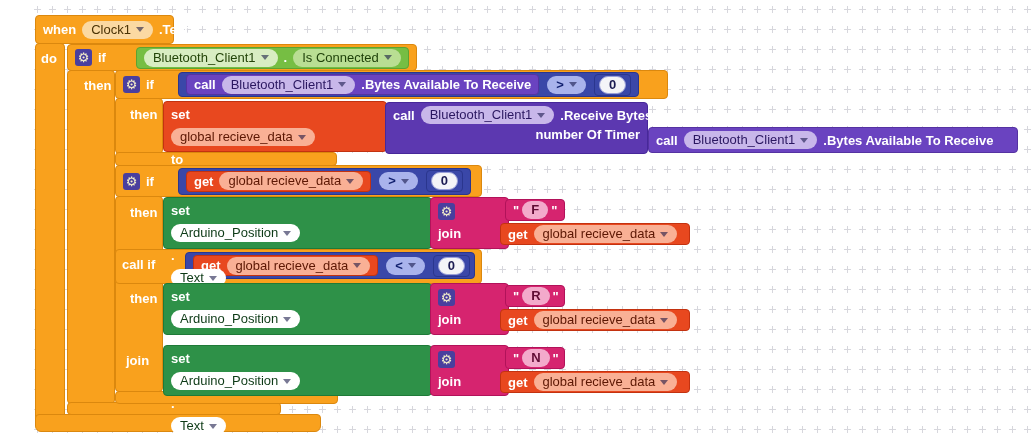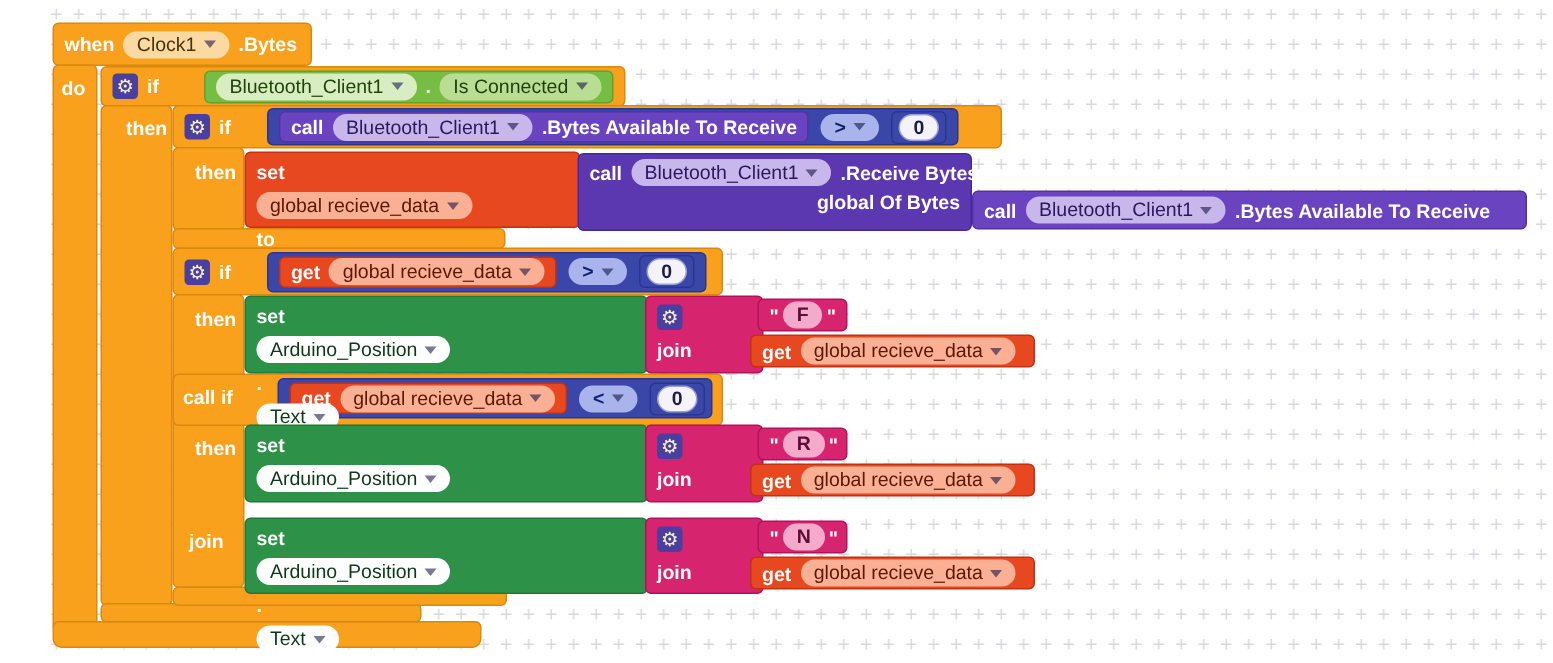--- a/index.html
+++ b/index.html
@@ -56,27 +56,27 @@
   <svg class="grid-svg" width="1035" height="442">
     <defs>
       <pattern id="gp" width="15" height="20" patternUnits="userSpaceOnUse" x="4" y="6">
         <path d="M0 3.5 H7 M3.5 0 V7" stroke="#D7D7DD" stroke-width="1" fill="none"></path>
       </pattern>
     </defs>
     <rect x="28" y="0" width="1007" height="442" fill="url(#gp)"></rect>
   </svg>
   <div class="wstrip"></div>
 
-  <div class="blk c-orange" style="left:35px;top:15px;width:173px;height:29px">
+  <div class="blk c-orange" style="left:35px;top:15px;width:139px;height:29px">
     <span class="kw">when</span>
     <span class="pill p-orange">
       <span>Clock1</span>
       <i class="arr"></i>
     </span>
-    <span class="kw">.Bytes</span>
+    <span class="kw">.Text</span>
   </div>
   <div class="bar c-orange" style="left:35px;top:43px;width:30px;height:378px"></div>
   <span class="lbl" style="left:41px;top:51px">do</span>
   <div class="bar c-orange" style="left:35px;top:414px;width:286px;height:18px;border-radius:4px 4px 6px 6px"></div>
 
   <div class="blk c-orange" style="left:67px;top:44px;width:350px;height:27px">
     <span class="gear">⚙</span>
     <span class="kw">if</span>
     <span class="sub c-green-l" style="height:22px;margin-left:24px">
       <span class="pill p-green-l">
@@ -131,21 +131,21 @@
   <div class="blk c-purple-d col" style="left:385px;top:102px;width:263px;height:52px">
     <span class="row">
       <span class="kw">call</span>
       <span class="pill p-purple">
         <span>Bluetooth_Client1</span>
         <i class="arr"></i>
       </span>
       <span class="kw">.Receive Bytes</span>
     </span>
     <span class="row" style="justify-content:flex-end">
-      <span class="kw">global Of Bytes</span>
+      <span class="kw">number Of Timer</span>
     </span>
   </div>
 
   <div class="blk c-purple" style="left:648px;top:127px;width:370px;height:26px">
     <span class="kw">call</span>
     <span class="pill p-purple">
       <span>Bluetooth_Client1</span>
       <i class="arr"></i>
     </span>
     <span class="kw">.Bytes Available To Receive</span>

